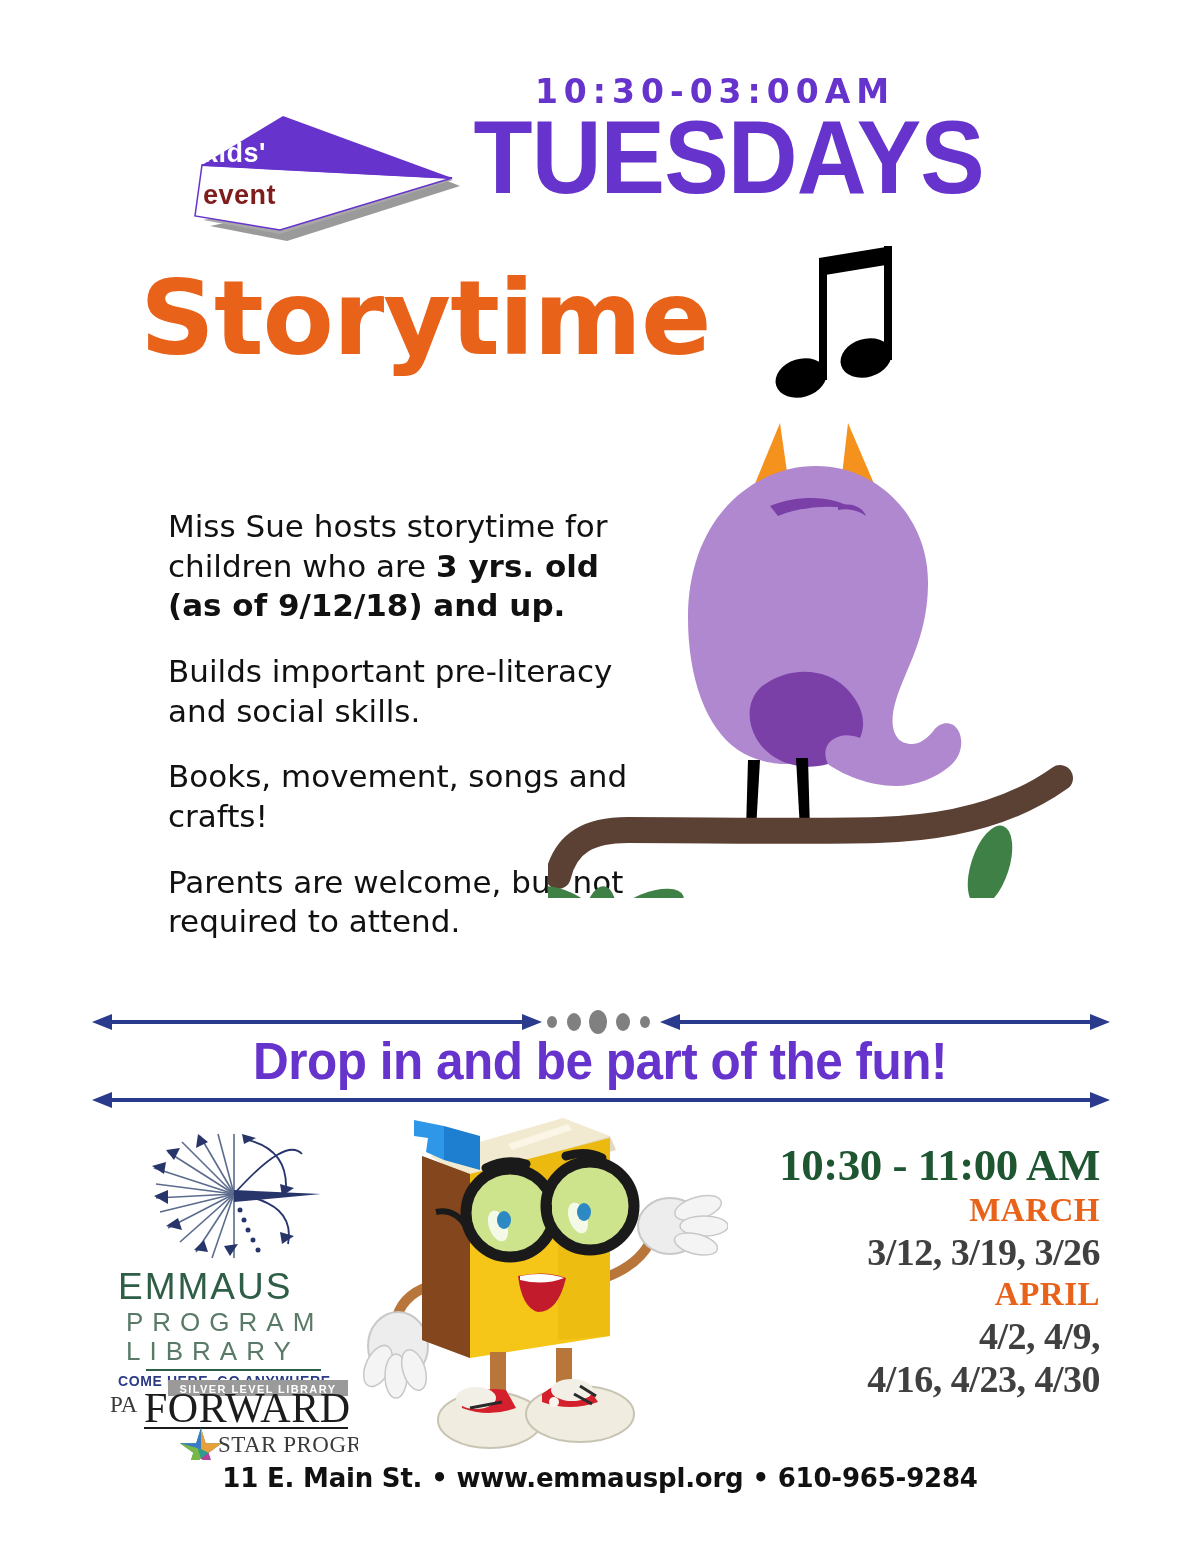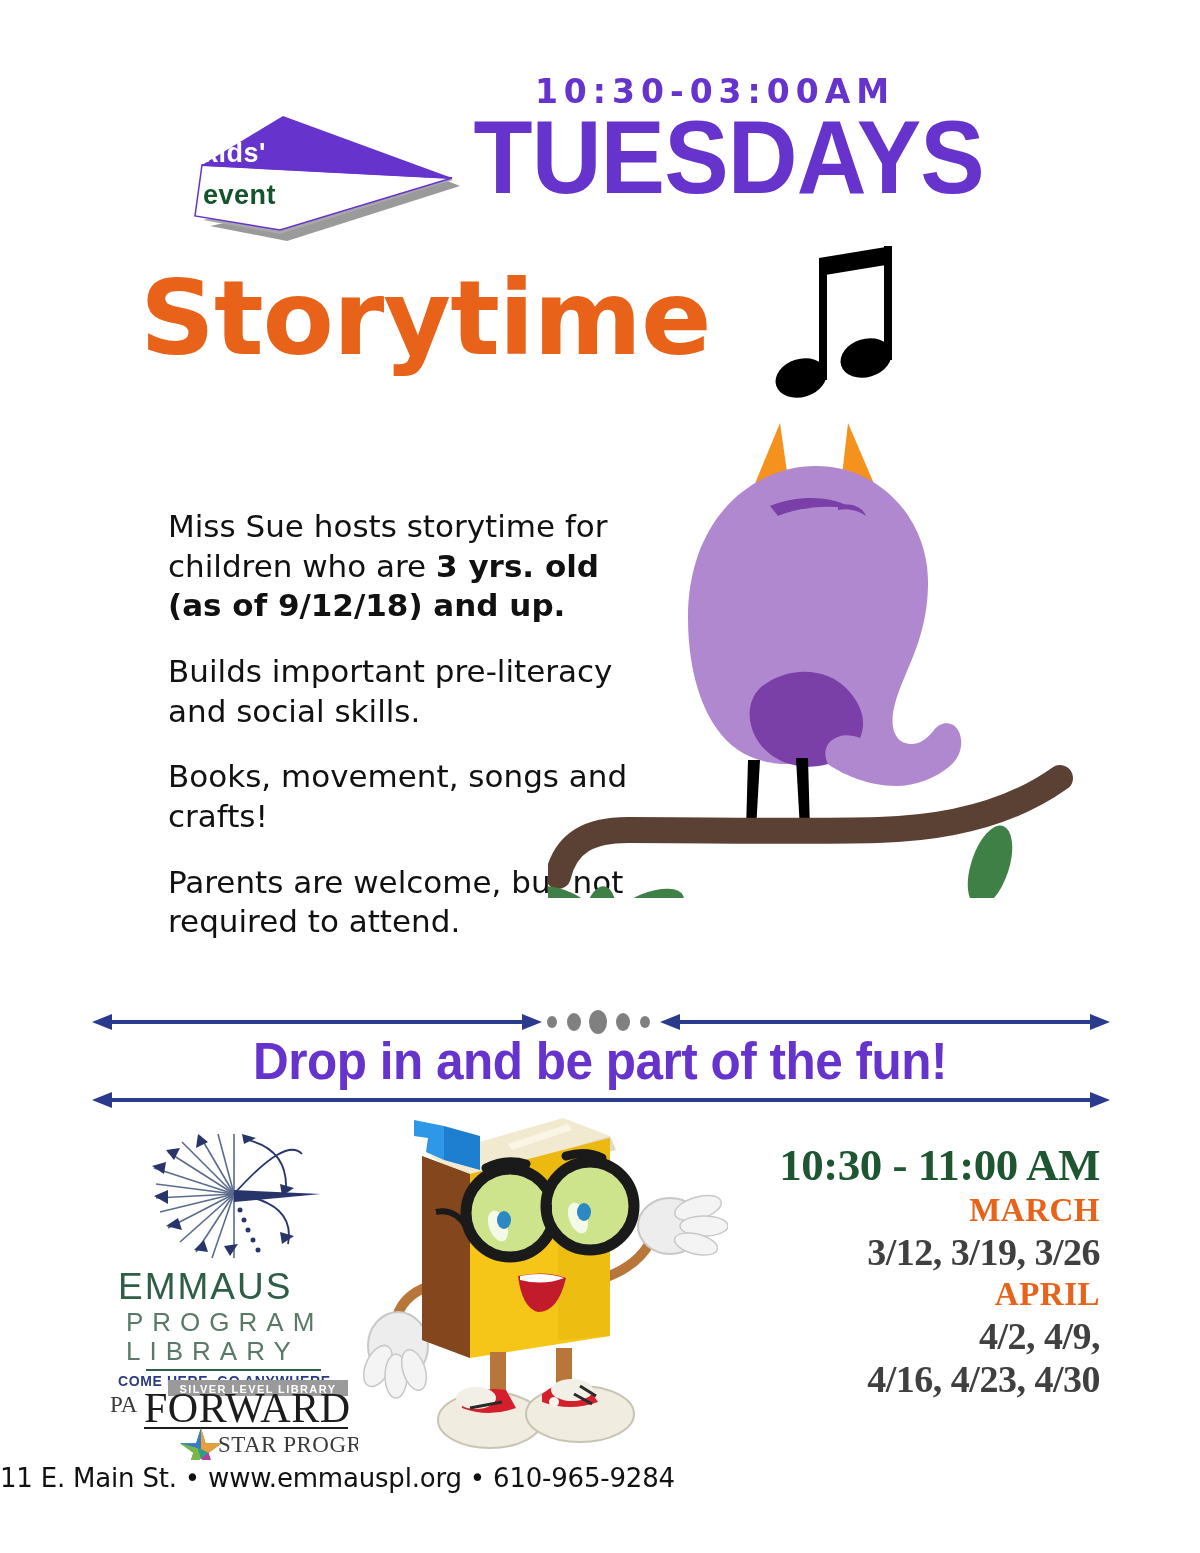--- a/index.html
+++ b/index.html
@@ -65,21 +65,21 @@
     letter-spacing: 0.5px;
   }
   #kids-label {
     left: 28px;
     top: 30px;
     color: #ffffff;
   }
   #event-label {
     left: 28px;
     top: 72px;
-    color: #14532d;
+    color: #7f1d1d;
     text-align: right;
   }
 
   
   #title-block {
     position: absolute;
     left: 140px;
     top: 262px;
     width: 620px;
   }
@@ -229,22 +229,23 @@
     line-height: 1.12;
     letter-spacing: -0.5px;
   }
 
   
   #footer {
     position: absolute;
     left: 0;
     top: 1463px;
     width: 1200px;
+    text-align: center;
     font-size: 26px;
-    font-weight: normal;
+    font-weight: bold;
     color: #111111;
     font-family: "DejaVu Sans", sans-serif;
     letter-spacing: -0.2px;
   }
 </style>
 </head>
 <body>
 
 <div id="flyer">
 

